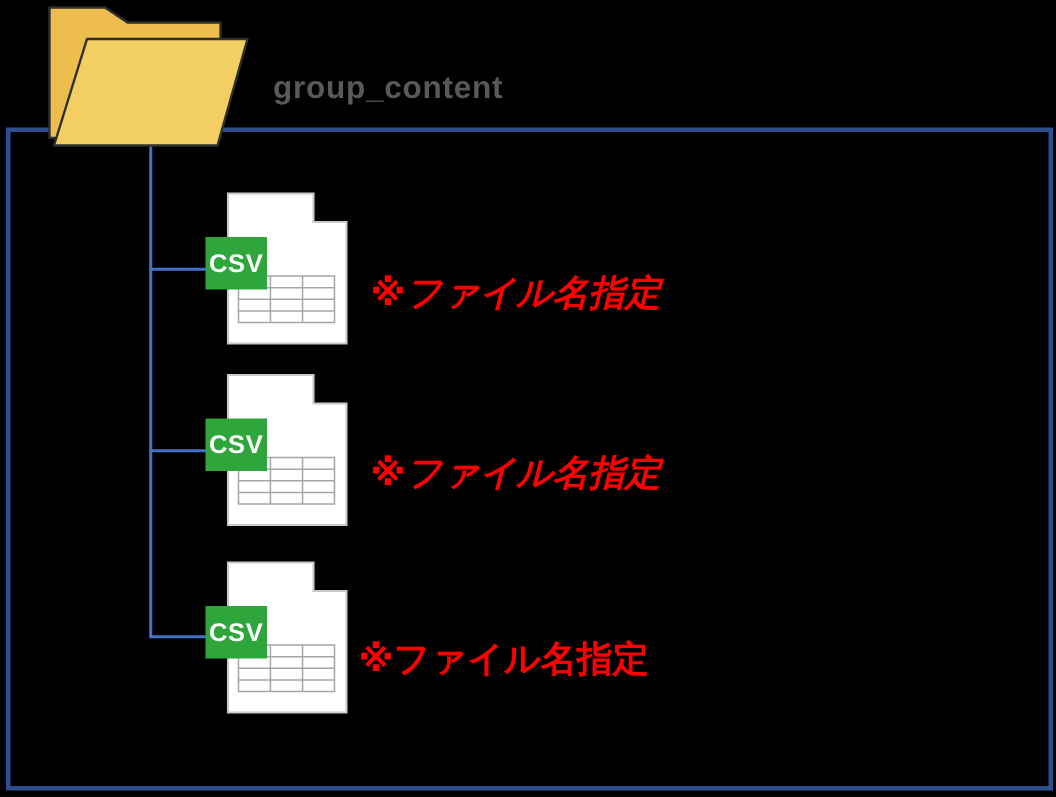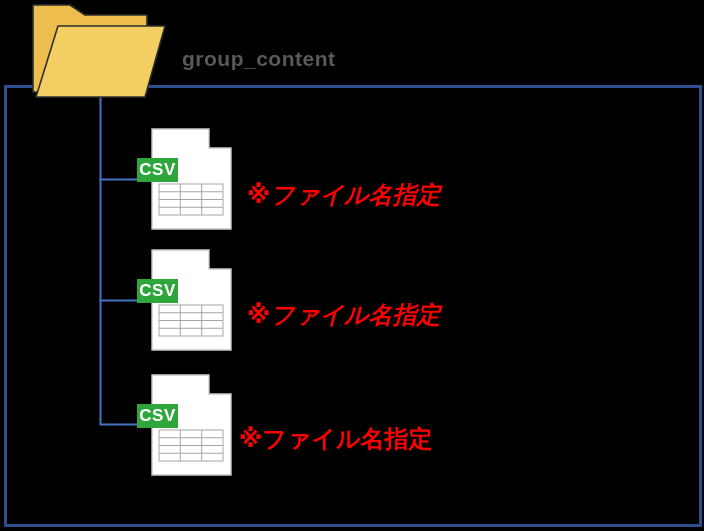--- a/index.html
+++ b/index.html
@@ -30,21 +30,21 @@
     position:absolute;
     left:182px;top:47px;
     font-size:21px;
     font-weight:bold;
     letter-spacing:0.5px;
     color:var(--title-text);
   }
   .csv-badge{
     position:absolute;
     left:137px;
-    width:41px;height:24px;
+    width:41px;height:35px;
     background:var(--csv-badge);
     color:var(--badge-text);
     font-size:17px;
     font-weight:600;
     display:flex;align-items:center;justify-content:center;
     letter-spacing:0.5px;
   }
   .badge-1{top:158px;}
   .badge-2{top:279px;}
   .badge-3{top:404px;}

